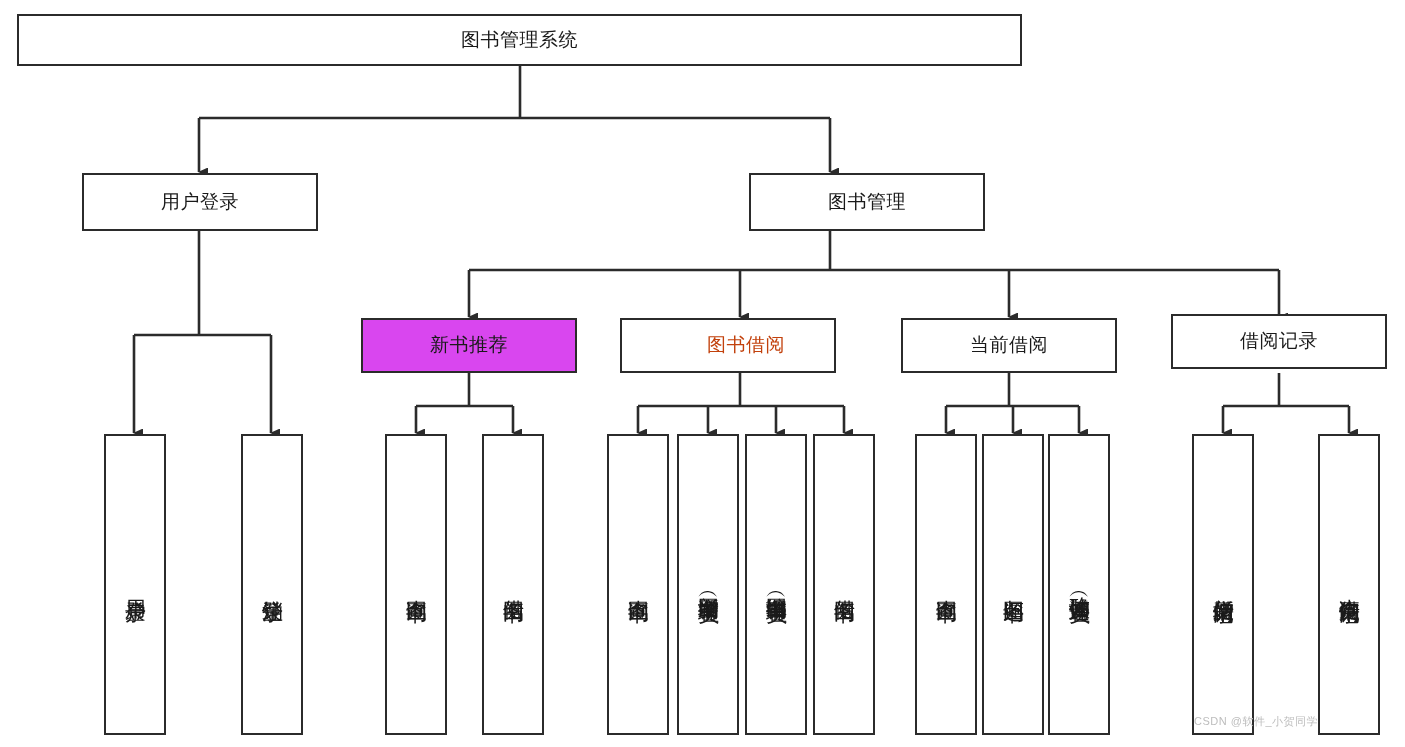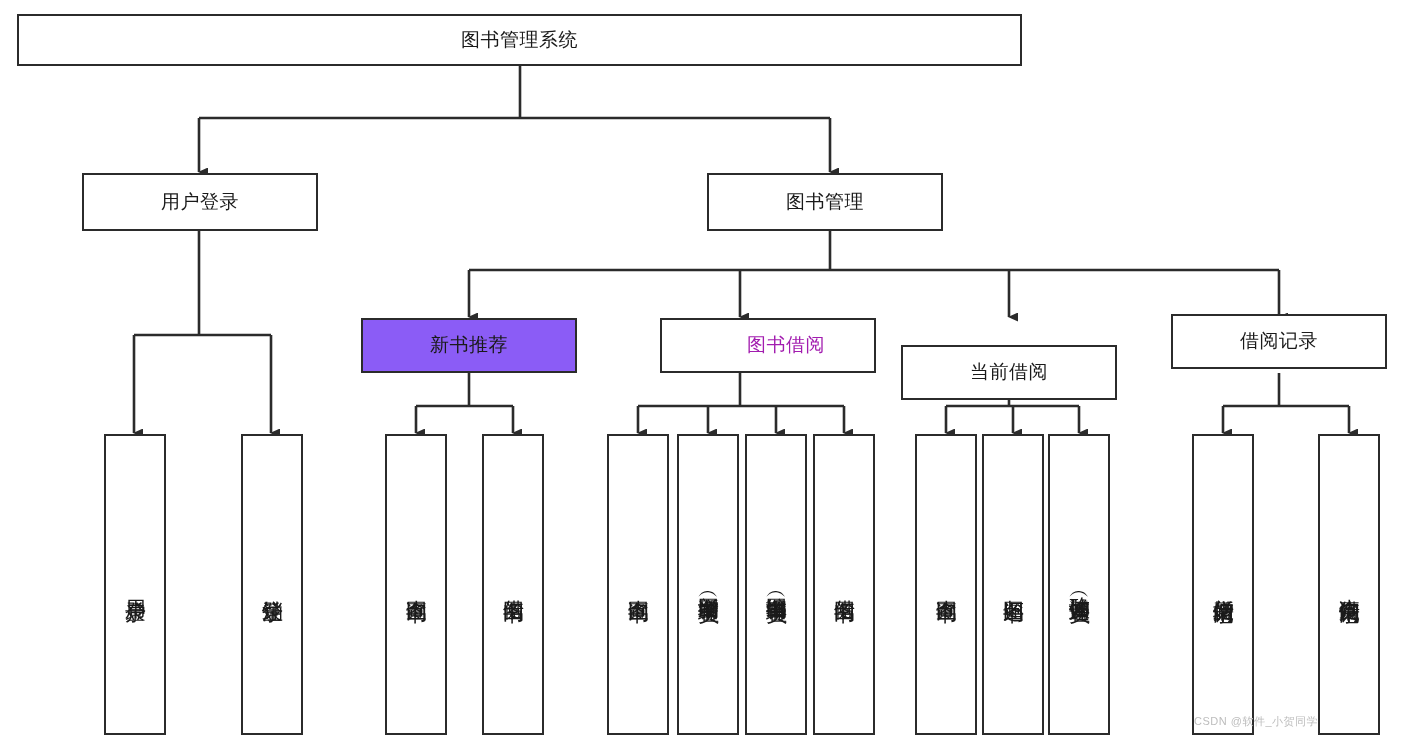--- a/index.html
+++ b/index.html
@@ -111,30 +111,30 @@
       </g>
   </svg>
 
   <div id="nodes-layer">
       <div class="node horiz" style="left: 17px; top: 14px; width: 1005px; height: 52px; border-color: rgb(43, 43, 43); background: rgb(255, 255, 255); color: rgb(26, 26, 26);">
         <span class="node-label">图书管理系统</span>
       </div>
       <div class="node horiz" style="left: 82px; top: 173px; width: 236px; height: 58px; border-color: rgb(43, 43, 43); background: rgb(255, 255, 255); color: rgb(26, 26, 26);">
         <span class="node-label">用户登录</span>
       </div>
-      <div class="node horiz" style="left: 707px; top: 173px; width: 236px; height: 58px; border-color: rgb(43, 43, 43); background: rgb(255, 255, 255); color: rgb(26, 26, 26);">
+      <div class="node horiz" style="left: 749px; top: 173px; width: 236px; height: 58px; border-color: rgb(43, 43, 43); background: rgb(255, 255, 255); color: rgb(26, 26, 26);">
         <span class="node-label">图书管理</span>
       </div>
-      <div class="node horiz" style="left: 361px; top: 318px; width: 216px; height: 55px; border-color: rgb(43, 43, 43); background: #8b5cf6; color: rgb(26, 26, 26);">
+      <div class="node horiz" style="left: 361px; top: 318px; width: 216px; height: 55px; border-color: rgb(43, 43, 43); background: #d946ef; color: rgb(26, 26, 26);">
         <span class="node-label">新书推荐</span>
       </div>
-      <div class="node horiz" style="left: 660px; top: 318px; width: 216px; height: 55px; border-color: rgb(43, 43, 43); background: rgb(255, 255, 255); color: #a21caf; padding-left: 36px;">
+      <div class="node horiz" style="left: 620px; top: 318px; width: 216px; height: 55px; border-color: rgb(43, 43, 43); background: rgb(255, 255, 255); color: #c2410c; padding-left: 36px;">
         <span class="node-label">图书借阅</span>
       </div>
-      <div class="node horiz" style="left: 901px; top: 318px; width: 216px; height: 55px; border-color: rgb(43, 43, 43); background: rgb(255, 255, 255); color: rgb(26, 26, 26); margin-top: 27px;">
+      <div class="node horiz" style="left: 901px; top: 318px; width: 216px; height: 55px; border-color: rgb(43, 43, 43); background: rgb(255, 255, 255); color: rgb(26, 26, 26);">
         <span class="node-label">当前借阅</span>
       </div>
       <div class="node horiz" style="left: 1171px; top: 314px; width: 216px; height: 55px; border-color: rgb(43, 43, 43); background: rgb(255, 255, 255); color: rgb(26, 26, 26);">
         <span class="node-label">借阅记录</span>
       </div>
       <div class="node vert" style="left: 104px; top: 434px; width: 62px; height: 301px; border-color: rgb(43, 43, 43); background: rgb(255, 255, 255); color: rgb(26, 26, 26);">
         <span class="node-label">用户登录</span>
       </div>
       <div class="node vert" style="left: 241px; top: 434px; width: 62px; height: 301px; border-color: rgb(43, 43, 43); background: rgb(255, 255, 255); color: rgb(26, 26, 26);">
         <span class="node-label">注销登录</span>

